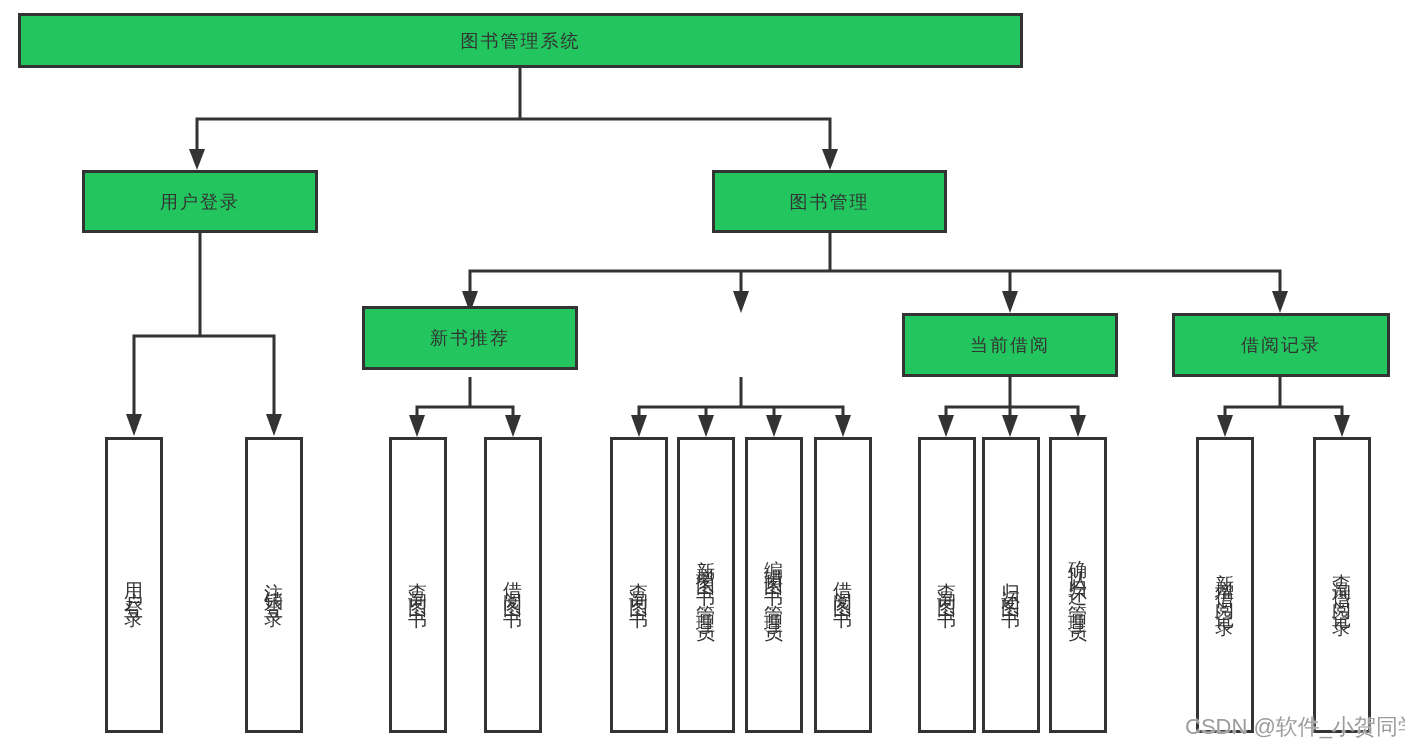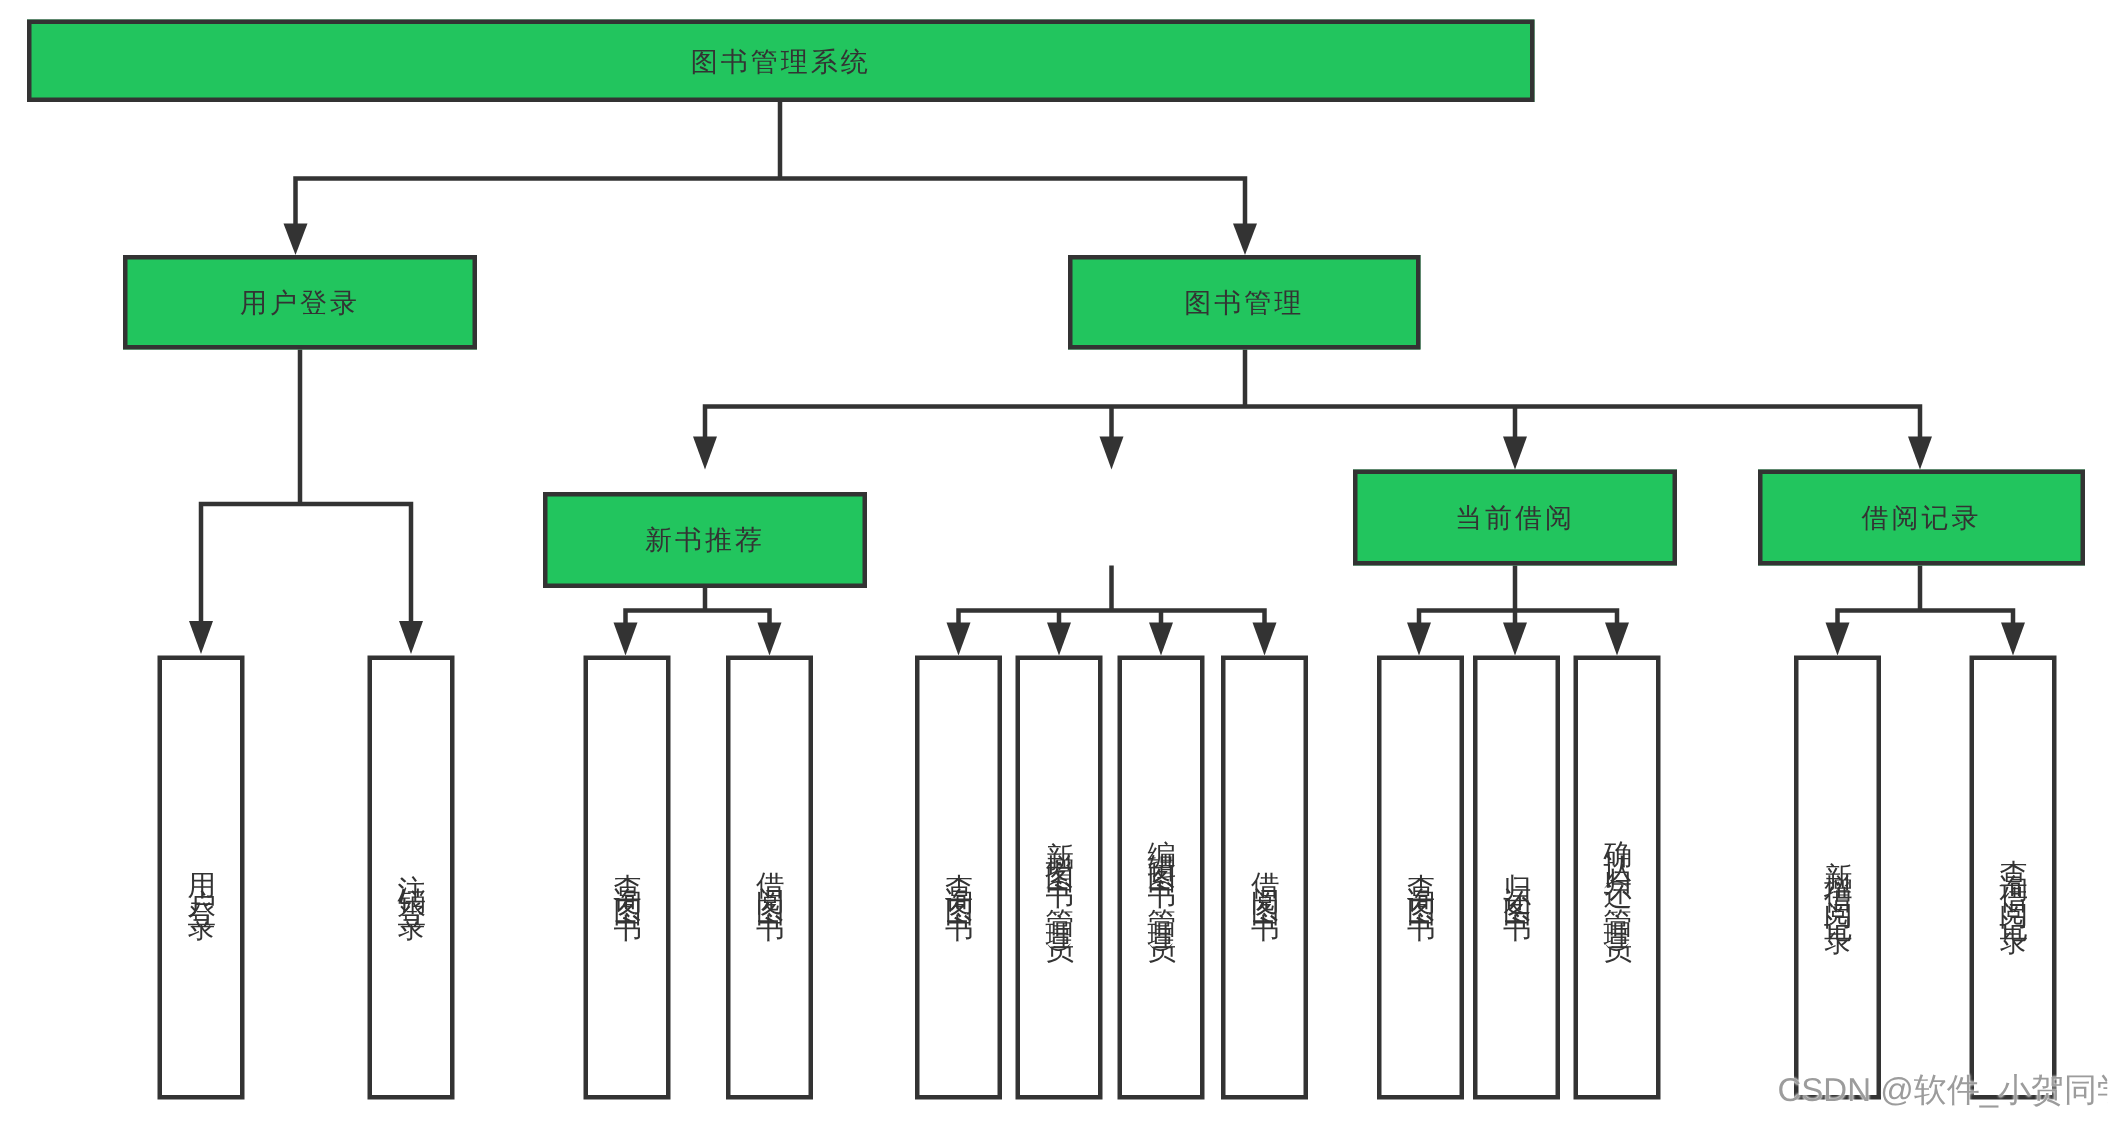--- a/index.html
+++ b/index.html
@@ -130,21 +130,21 @@
       <polygon points="1217,415 1233,415 1225,437"></polygon>
       <polygon points="1334,415 1350,415 1342,437"></polygon>
     </g>
   </svg>
 
   <div class="box" style="left:18px; top:13px; width:1005px; height:55px;">图书管理系统</div>
 
   <div class="box" style="left:82px; top:170px; width:236px; height:63px;">用户登录</div>
   <div class="box" style="left:712px; top:170px; width:235px; height:63px;">图书管理</div>
 
-  <div class="box" style="left:362px; top:328px; width:216px; height:64px;text-align:right;">新书推荐</div>
+  <div class="box" style="left:362px; top:306px; width:216px; height:64px;text-align:right;">新书推荐</div>
   <div class="box" style="left:902px; top:313px; width:216px; height:64px;">当前借阅</div>
   <div class="box" style="left:1172px; top:313px; width:218px; height:64px;">借阅记录</div>
 
   <div class="leaf" style="left:105px;">
     <span class="vtext">用户登录</span>
   </div>
   <div class="leaf" style="left:245px;">
     <span class="vtext">注销登录</span>
   </div>
 

